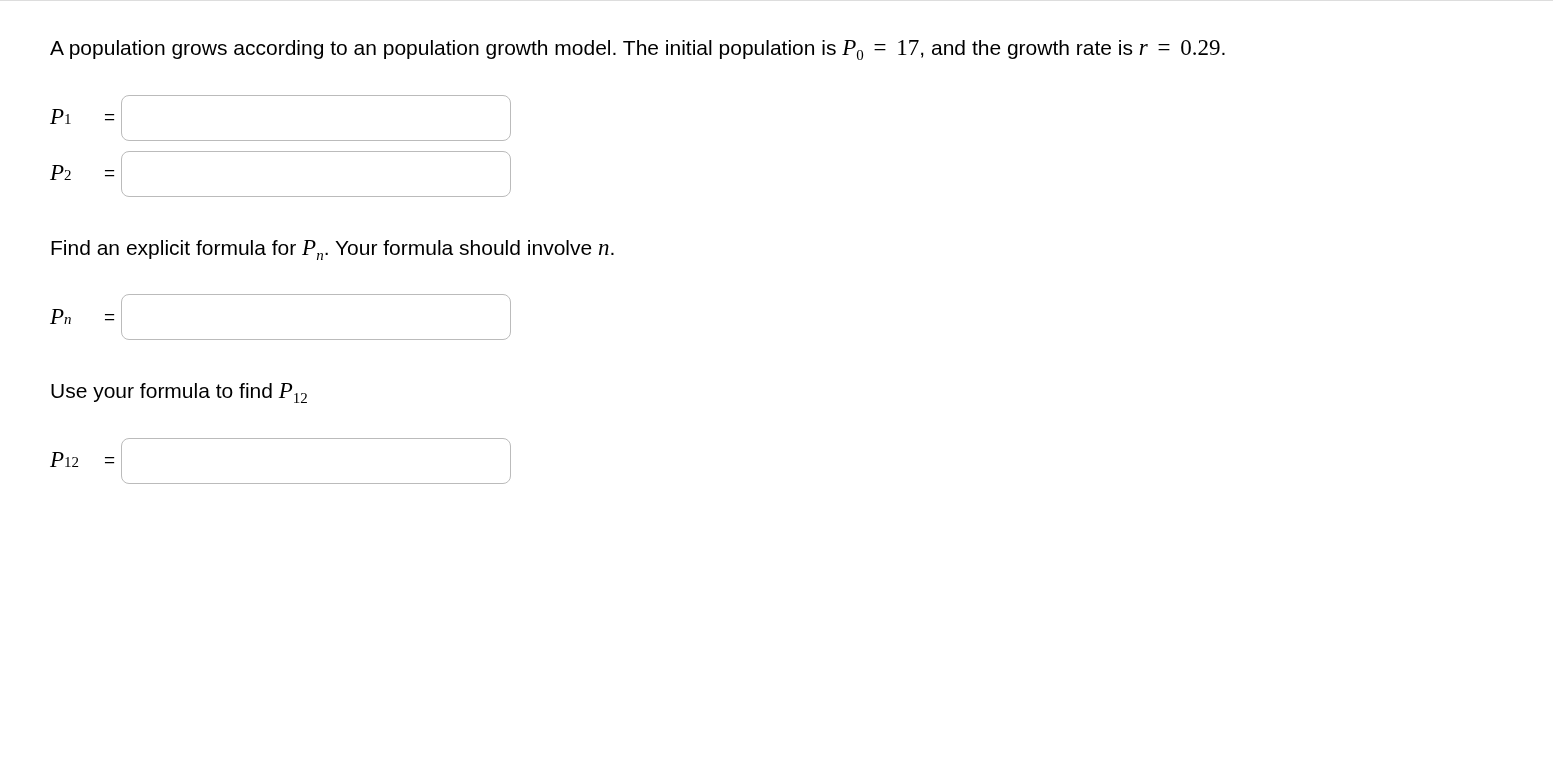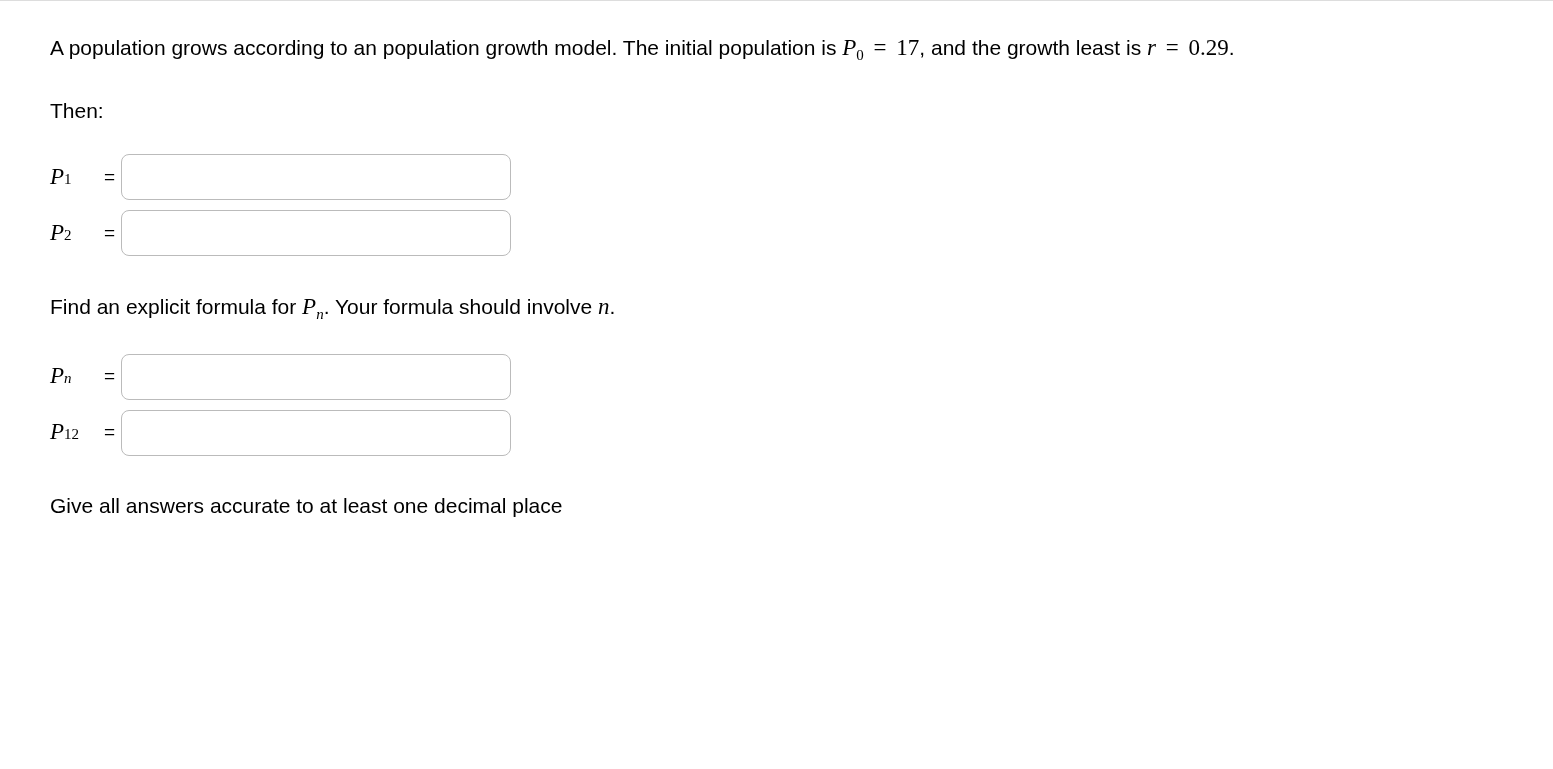--- a/index.html
+++ b/index.html
@@ -74,24 +74,23 @@
     }
   </style>
 </head>
 <body>
 
 <div class="top-border"></div>
 
 <div class="content">
 
   <div class="para">
-    <span>A population grows according to an population growth model. The initial population is </span><span class="math-var">P</span><span class="math-sub">0</span><span class="math-eq"> = </span><span class="math-num">17</span><span>, and the growth least is </span><span class="math-var">r</span><span class="math-eq"> = </span><span class="math-num">0.29</span><span>.</span>
+    <span>A population grows according to an population growth model. The initial population is </span><span class="math-var">P</span><span class="math-sub">0</span><span class="math-eq"> = </span><span class="math-num">17</span><span>, and the growth rate is </span><span class="math-var">r</span><span class="math-eq"> = </span><span class="math-num">0.29</span><span>.</span>
   </div>
 
-  <div class="para">Then:</div>
 
   <div class="input-row">
     <span class="input-label">
       <span class="math-var">P</span>
         <span class="math-sub">1</span>
     </span>
     <span class="eq-sign">=</span>
     <input type="text" class="answer" value="" style="">
   </div>
 
@@ -110,25 +109,27 @@
 
   <div class="input-row">
     <span class="input-label">
       <span class="math-var">P</span>
         <span class="math-sub" style="font-style:italic">n</span>
     </span>
     <span class="eq-sign">=</span>
     <input type="text" class="answer" value="" style="">
   </div>
 
+  <div class="section-gap">
+    <span>Use your formula to find </span><span class="math-var">P</span><span class="math-sub">12</span>
+  </div>
 
   <div class="input-row">
     <span class="input-label">
       <span class="math-var">P</span>
         <span class="math-sub">12</span>
     </span>
     <span class="eq-sign">=</span>
     <input type="text" class="answer" value="" style="">
   </div>
 
-  <div class="section-gap">Give all answers accurate to at least one decimal place</div>
 
 </div>
 
 </body></html>

